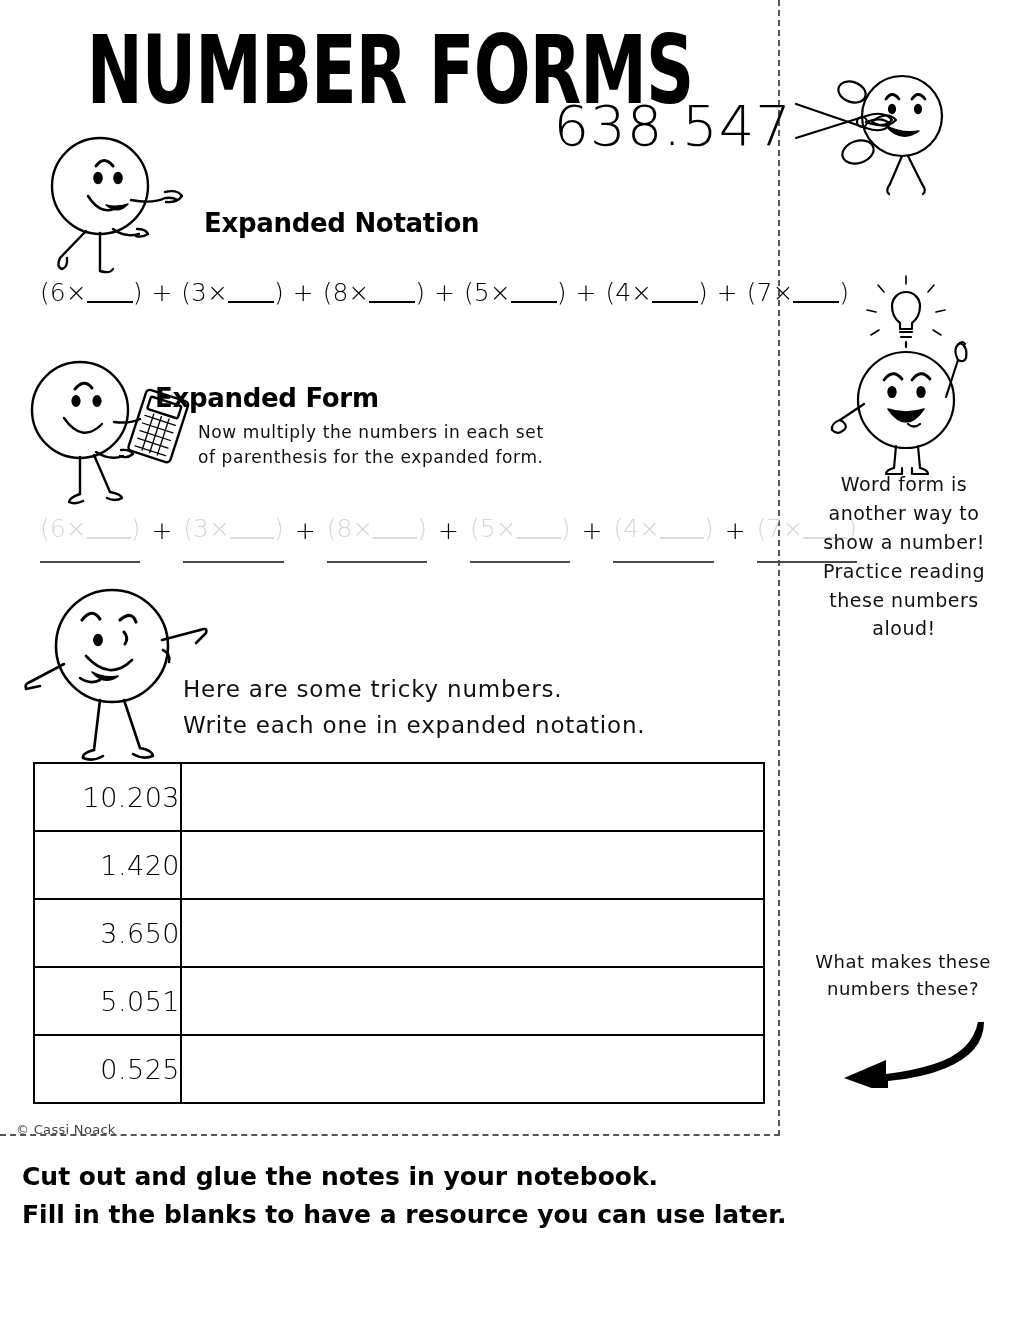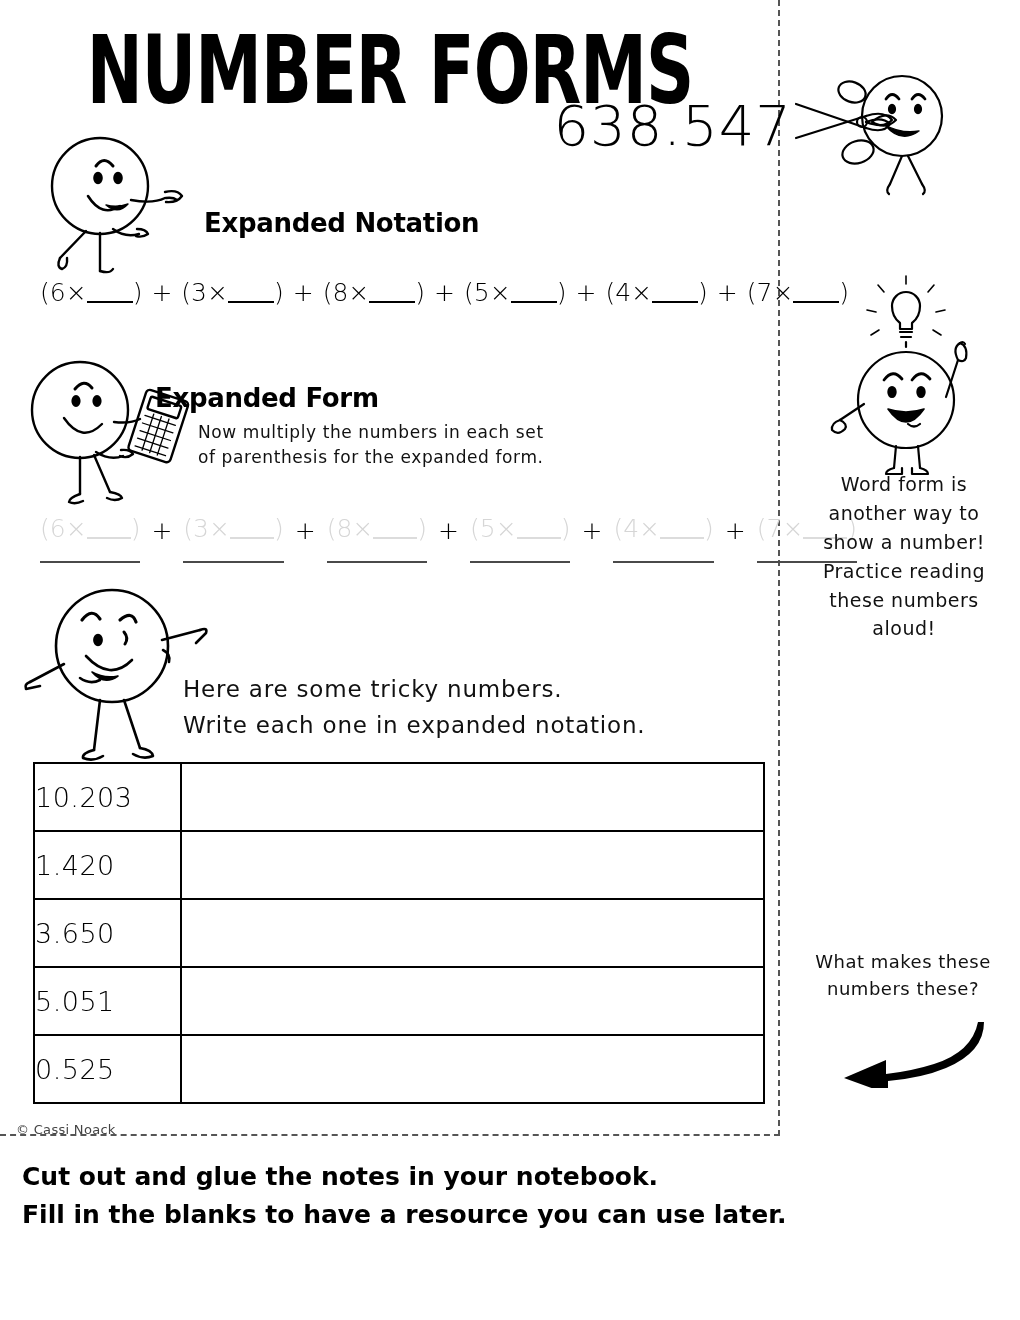--- a/index.html
+++ b/index.html
@@ -169,21 +169,21 @@
     border-collapse: collapse;
     table-layout: fixed;
   }
   #tricky-table td {
     border: 2px solid #000;
     height: 66px;
     padding: 0;
   }
   #tricky-table td.numcell {
     width: 145px;
-    text-align: left;
+    text-align: right;
     font-family: "DejaVu Sans", sans-serif;
     font-size: 27px;
     font-weight: 300;
     letter-spacing: 0.5px;
   }
 
   
   #word-form-note {
     position: absolute;
     left: 806px;

